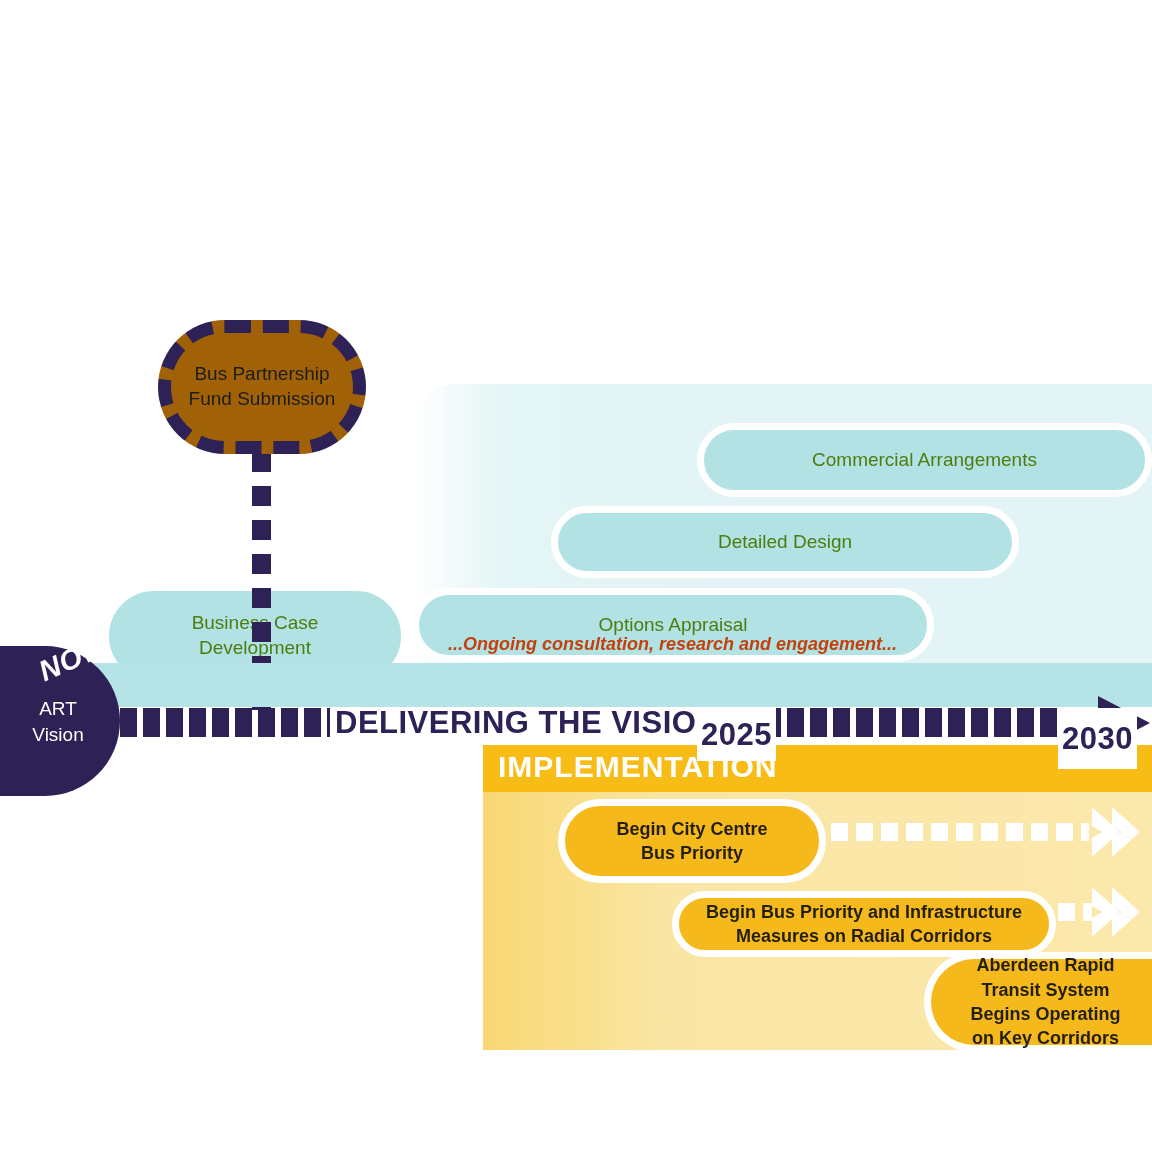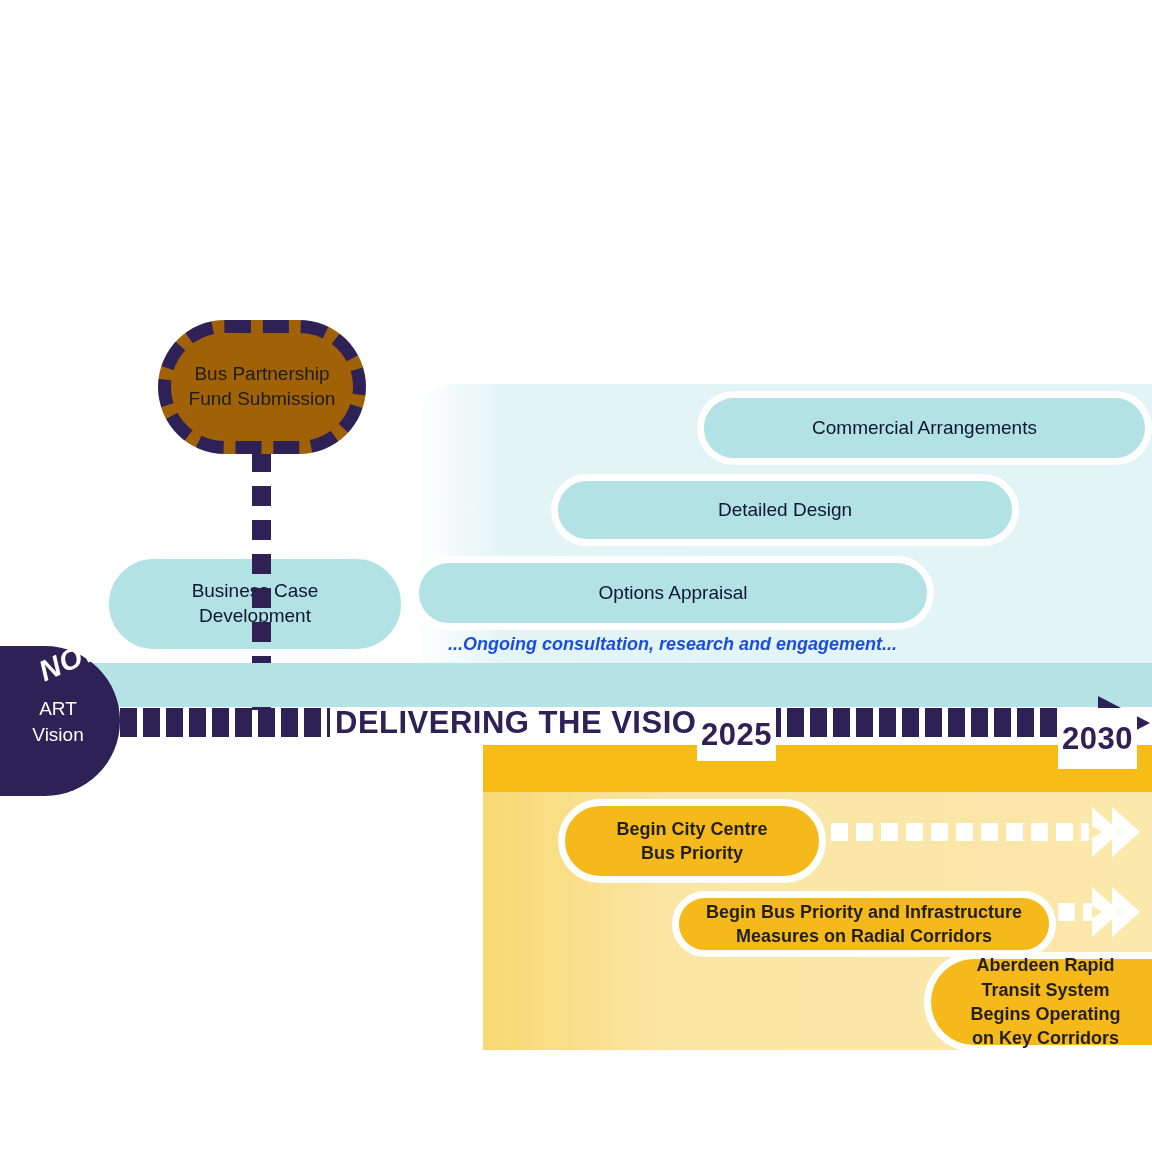--- a/index.html
+++ b/index.html
@@ -57,24 +57,25 @@
   .pill-teal {
     position: absolute;
     background: #b2e2e4;
     border: 7px solid #ffffff;
     box-sizing: border-box;
     border-radius: 999px;
     display: flex;
     align-items: center;
     justify-content: center;
     text-align: center;
-    color: #0f172a;
+    color: #4d7c0f;
     font-size: 19px;
     line-height: 1.3;
     white-space: pre-line;
+    margin-top: 32px;
   }
   #pill-commercial { left: 697px; top: 391px; width: 455px; height: 74px; }
   #pill-detailed   { left: 551px; top: 474px; width: 468px; height: 72px; }
   #pill-options    { left: 412px; top: 556px; width: 522px; height: 74px; }
   #pill-business   {
     left: 102px; top: 552px; width: 306px; height: 104px;
     font-size: 19px;
   }
 
   
@@ -160,21 +161,21 @@
     font-size: 30px;
     font-weight: bold;
     letter-spacing: 1px;
   }
 
   
   #caption-ongoing {
     position: absolute;
     left: 448px;
     top: 634px;
-    color: #1d4ed8;
+    color: #c2410c;
     font-size: 18px;
     font-weight: bold;
     font-style: italic;
   }
 
   
   #now-badge {
     position: absolute;
     left: -52px;
     top: 646px;
@@ -276,20 +277,21 @@
   <div id="callout-stem"></div>
   <div id="callout-oval">
     <span>Bus Partnership
 Fund Submission</span>
   </div>
 
   <div class="teal-band"></div>
 
   <div class="yellow-backdrop"></div>
   <div class="yellow-band"></div>
+  <div id="label-implementation">IMPLEMENTATION</div>
 
   <div class="white-dash-row" id="wdash-1"></div>
   <span class="white-arrowhead" id="whead-1">
     <svg viewBox="0 0 52 54" width="52" height="54" aria-hidden="true">
       <path d="M2 2 L30 27 L2 52 L2 33 L12 27 L2 21 Z" fill="#ffffff"></path>
       <path d="M22 2 L50 27 L22 52 L22 33 L32 27 L22 21 Z" fill="#ffffff"></path>
     </svg>
   </span>
   <div class="white-dash-row" id="wdash-2"></div>
   <span class="white-arrowhead" id="whead-2">

